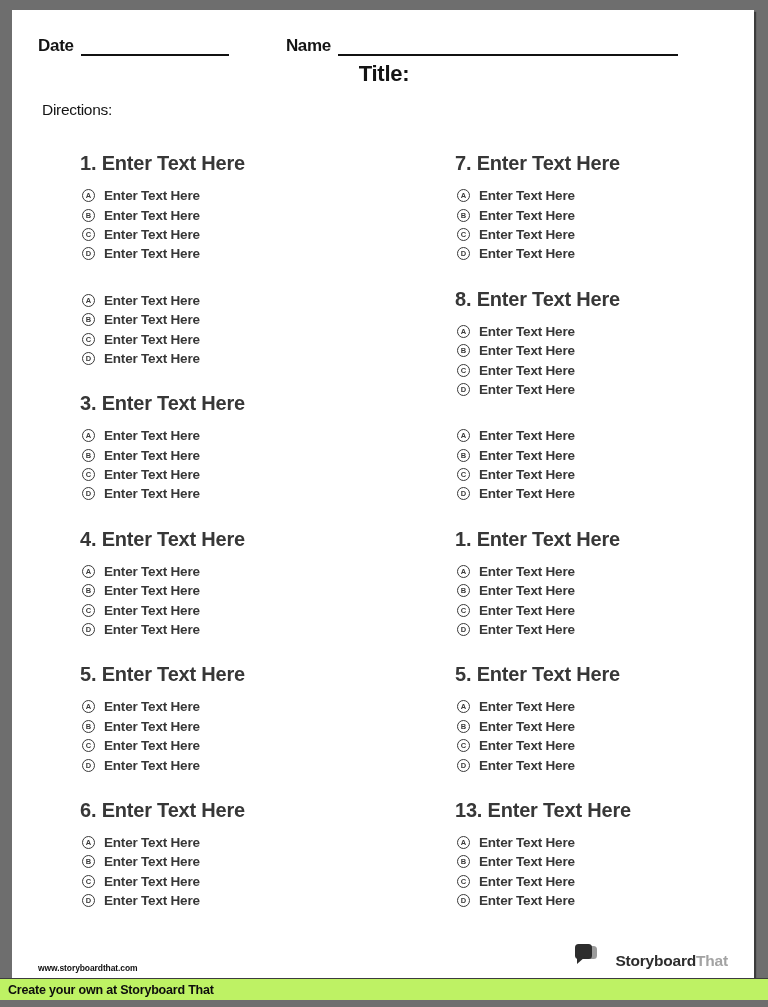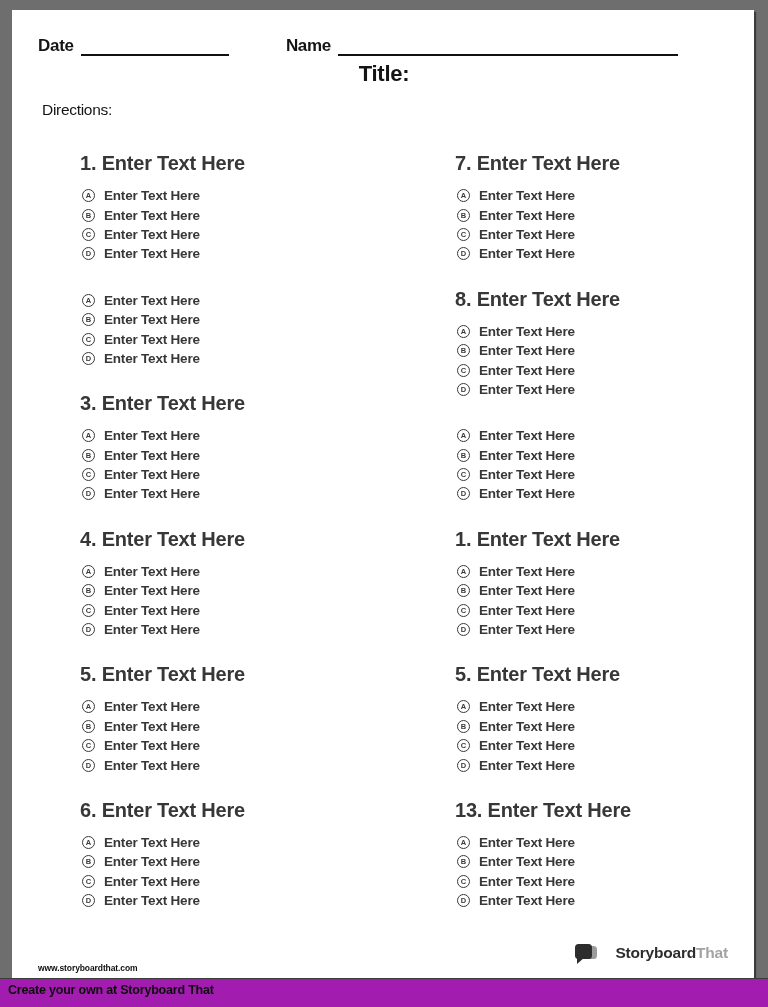--- a/index.html
+++ b/index.html
@@ -103,34 +103,34 @@
     left: 26px; bottom: 5px;
     font-weight: bold;
     font-size: 8.5px;
     color: #111;
     letter-spacing: -0.1px;
   }
   .logo {
     position: absolute;
     right: 26px; bottom: 8px;
     display: flex;
-    align-items: flex-start;
+    align-items: flex-end;
     gap: 17px;
   }
   .logo-text { font-size: 15.5px; font-weight: 600; letter-spacing: -0.2px; }
   .logo-text .dark { color: #2d2d2d; }
   .logo-text .light { color: #a3a3a3; }
 
   
   .banner {
     position: absolute;
     left: 0; top: 978px;
-    width: 768px; height: 29px;
+    width: 768px; height: 22px;
     border-top: 1px solid #3c3c3c;
-    background: #a21caf;
+    background: #bef264;
   }
   .banner-text {
     position: absolute;
     left: 8px; top: 4px;
     font-weight: bold;
     font-size: 12.5px;
     color: #0d0d0d;
     letter-spacing: -0.2px;
   }
 </style>

